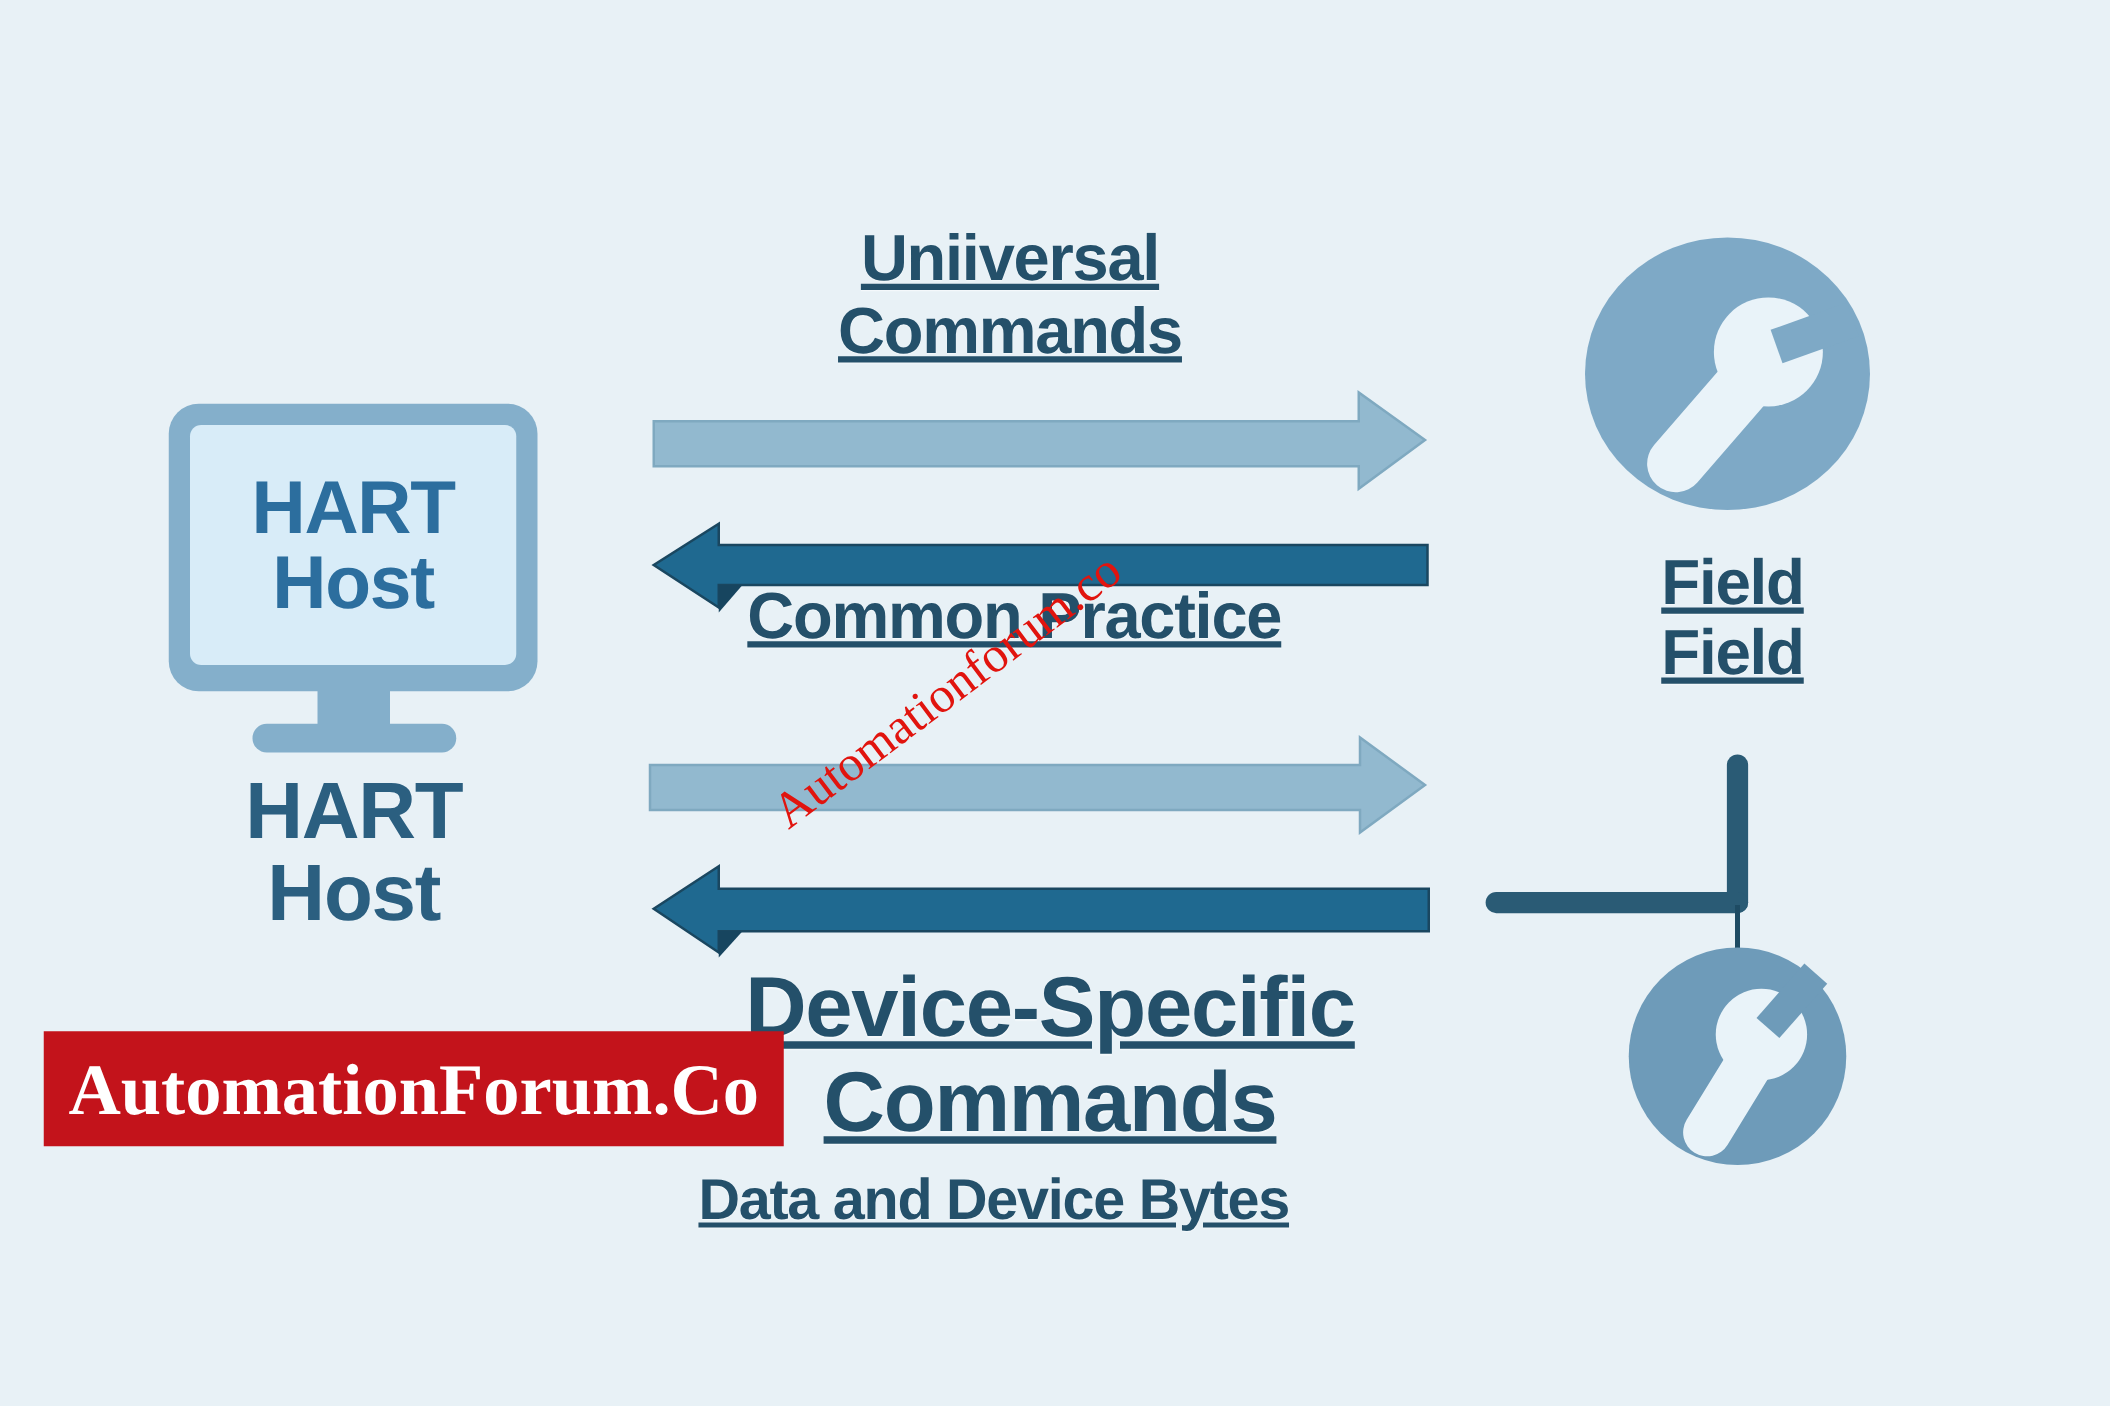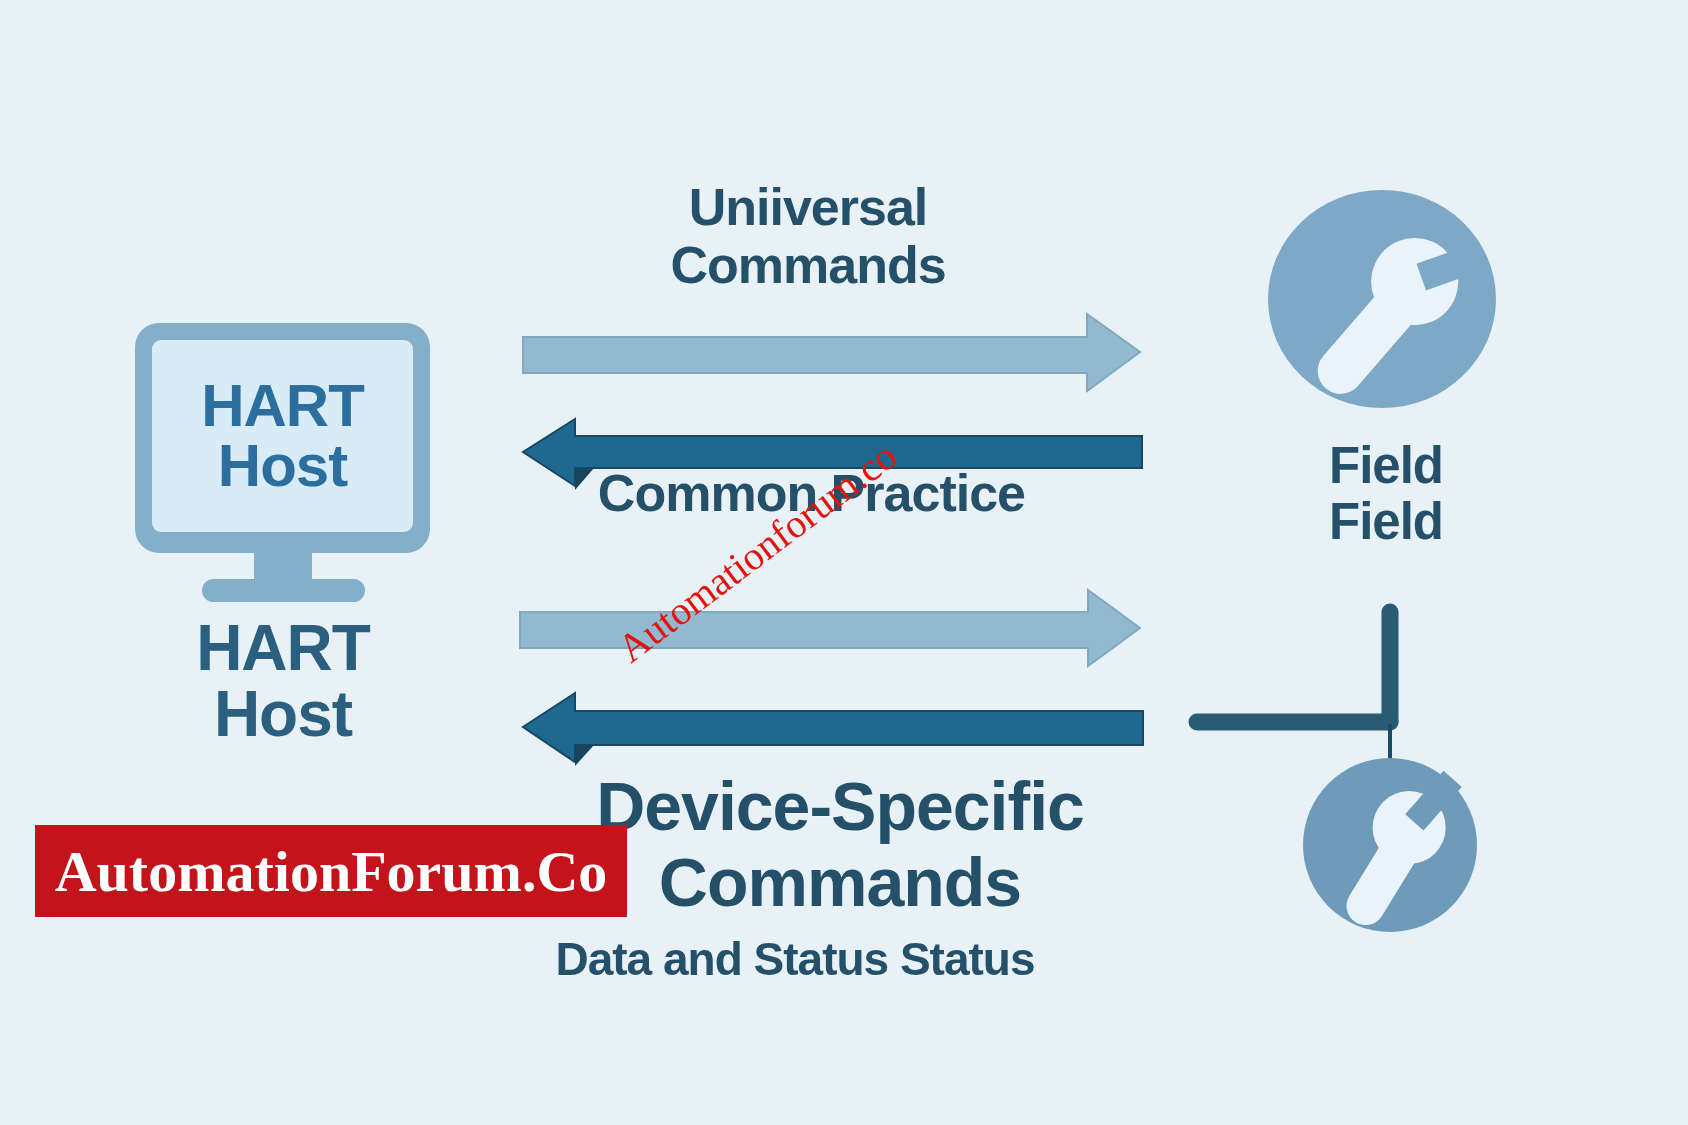--- a/index.html
+++ b/index.html
@@ -15,20 +15,21 @@
 
   
   .heading{
     color:var(--heading,#24506A);
     font-weight:bold;
     text-align:center;
     letter-spacing:-1px;
     line-height:1.12;
     text-shadow:0 1px 1px rgba(255,255,255,.5);
     z-index:3;
+    text-decoration:underline;
   }
   .h-universal{left:558px;top:178px;width:500px;font-size:52px;}
   .h-common{left:525px;top:464px;width:500px;font-size:52px;white-space:nowrap;text-align:right;}
   .h-device{left:590px;top:768px;width:500px;font-size:68px;}
   .h-data{left:545px;top:934px;width:500px;font-size:46px;white-space:nowrap;}
   .h-field{left:1186px;top:438px;width:400px;font-size:51px;color:var(--heading,#24506A);line-height:1.1;}
 
   
   .monitor-body{
     left:135px;top:323px;width:295px;height:230px;
@@ -119,21 +120,21 @@
 
   <div class="abs heading h-universal">
     <div>Uniiversal</div>
     <div>Commands</div>
   </div>
   <div class="abs heading h-common">Common Practice</div>
   <div class="abs heading h-device">
     <div>Device-Specific</div>
     <div>Commands</div>
   </div>
-  <div class="abs heading h-data">Data and Status Status</div>
+  <div class="abs heading h-data">Data and Device Bytes</div>
   <div class="abs heading h-field">
     <div>Field</div>
     <div>Field</div>
   </div>
 
   <div class="abs device-circle top">
     <svg viewBox="0 0 100 100">
       <line x1="31" y1="83" x2="57" y2="53" style="stroke:var(--wrench-light);stroke-width:21;stroke-linecap:round"></line>
       <circle cx="65" cy="42" r="20" style="fill:var(--wrench-light)"></circle>
       <line x1="68" y1="40" x2="96" y2="30" style="stroke:var(--device-circle-top);stroke-width:13"></line>

